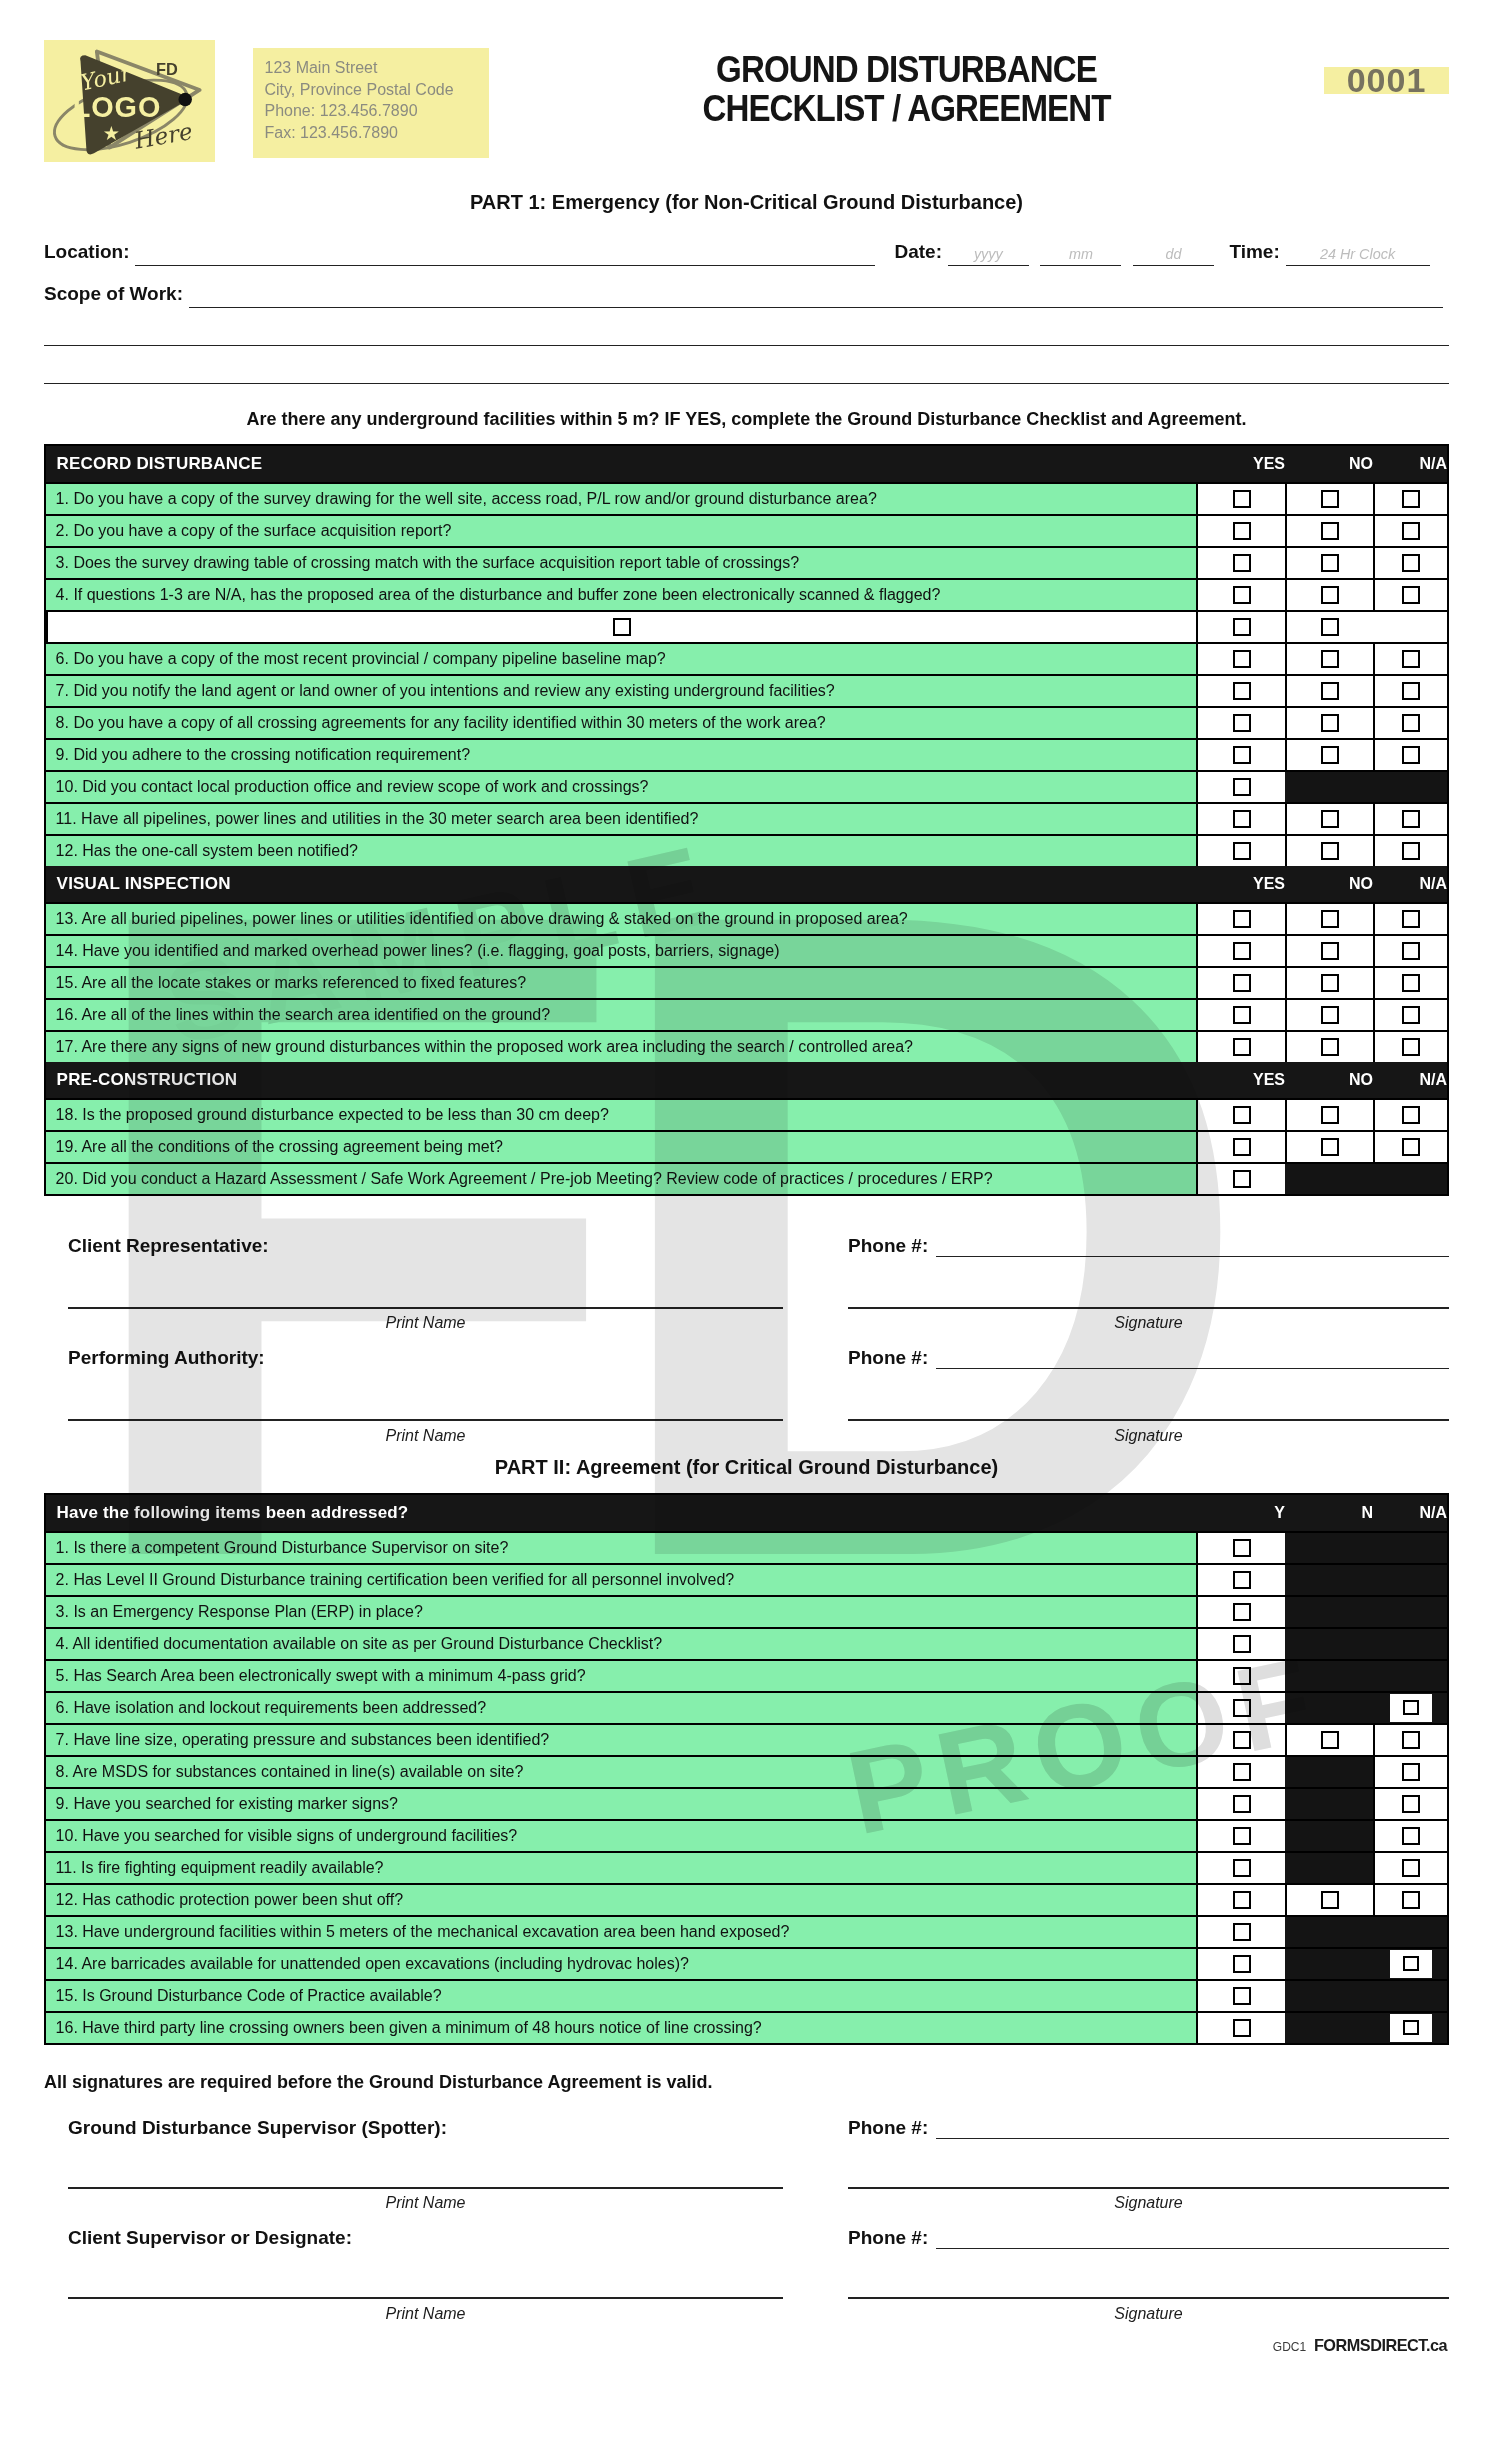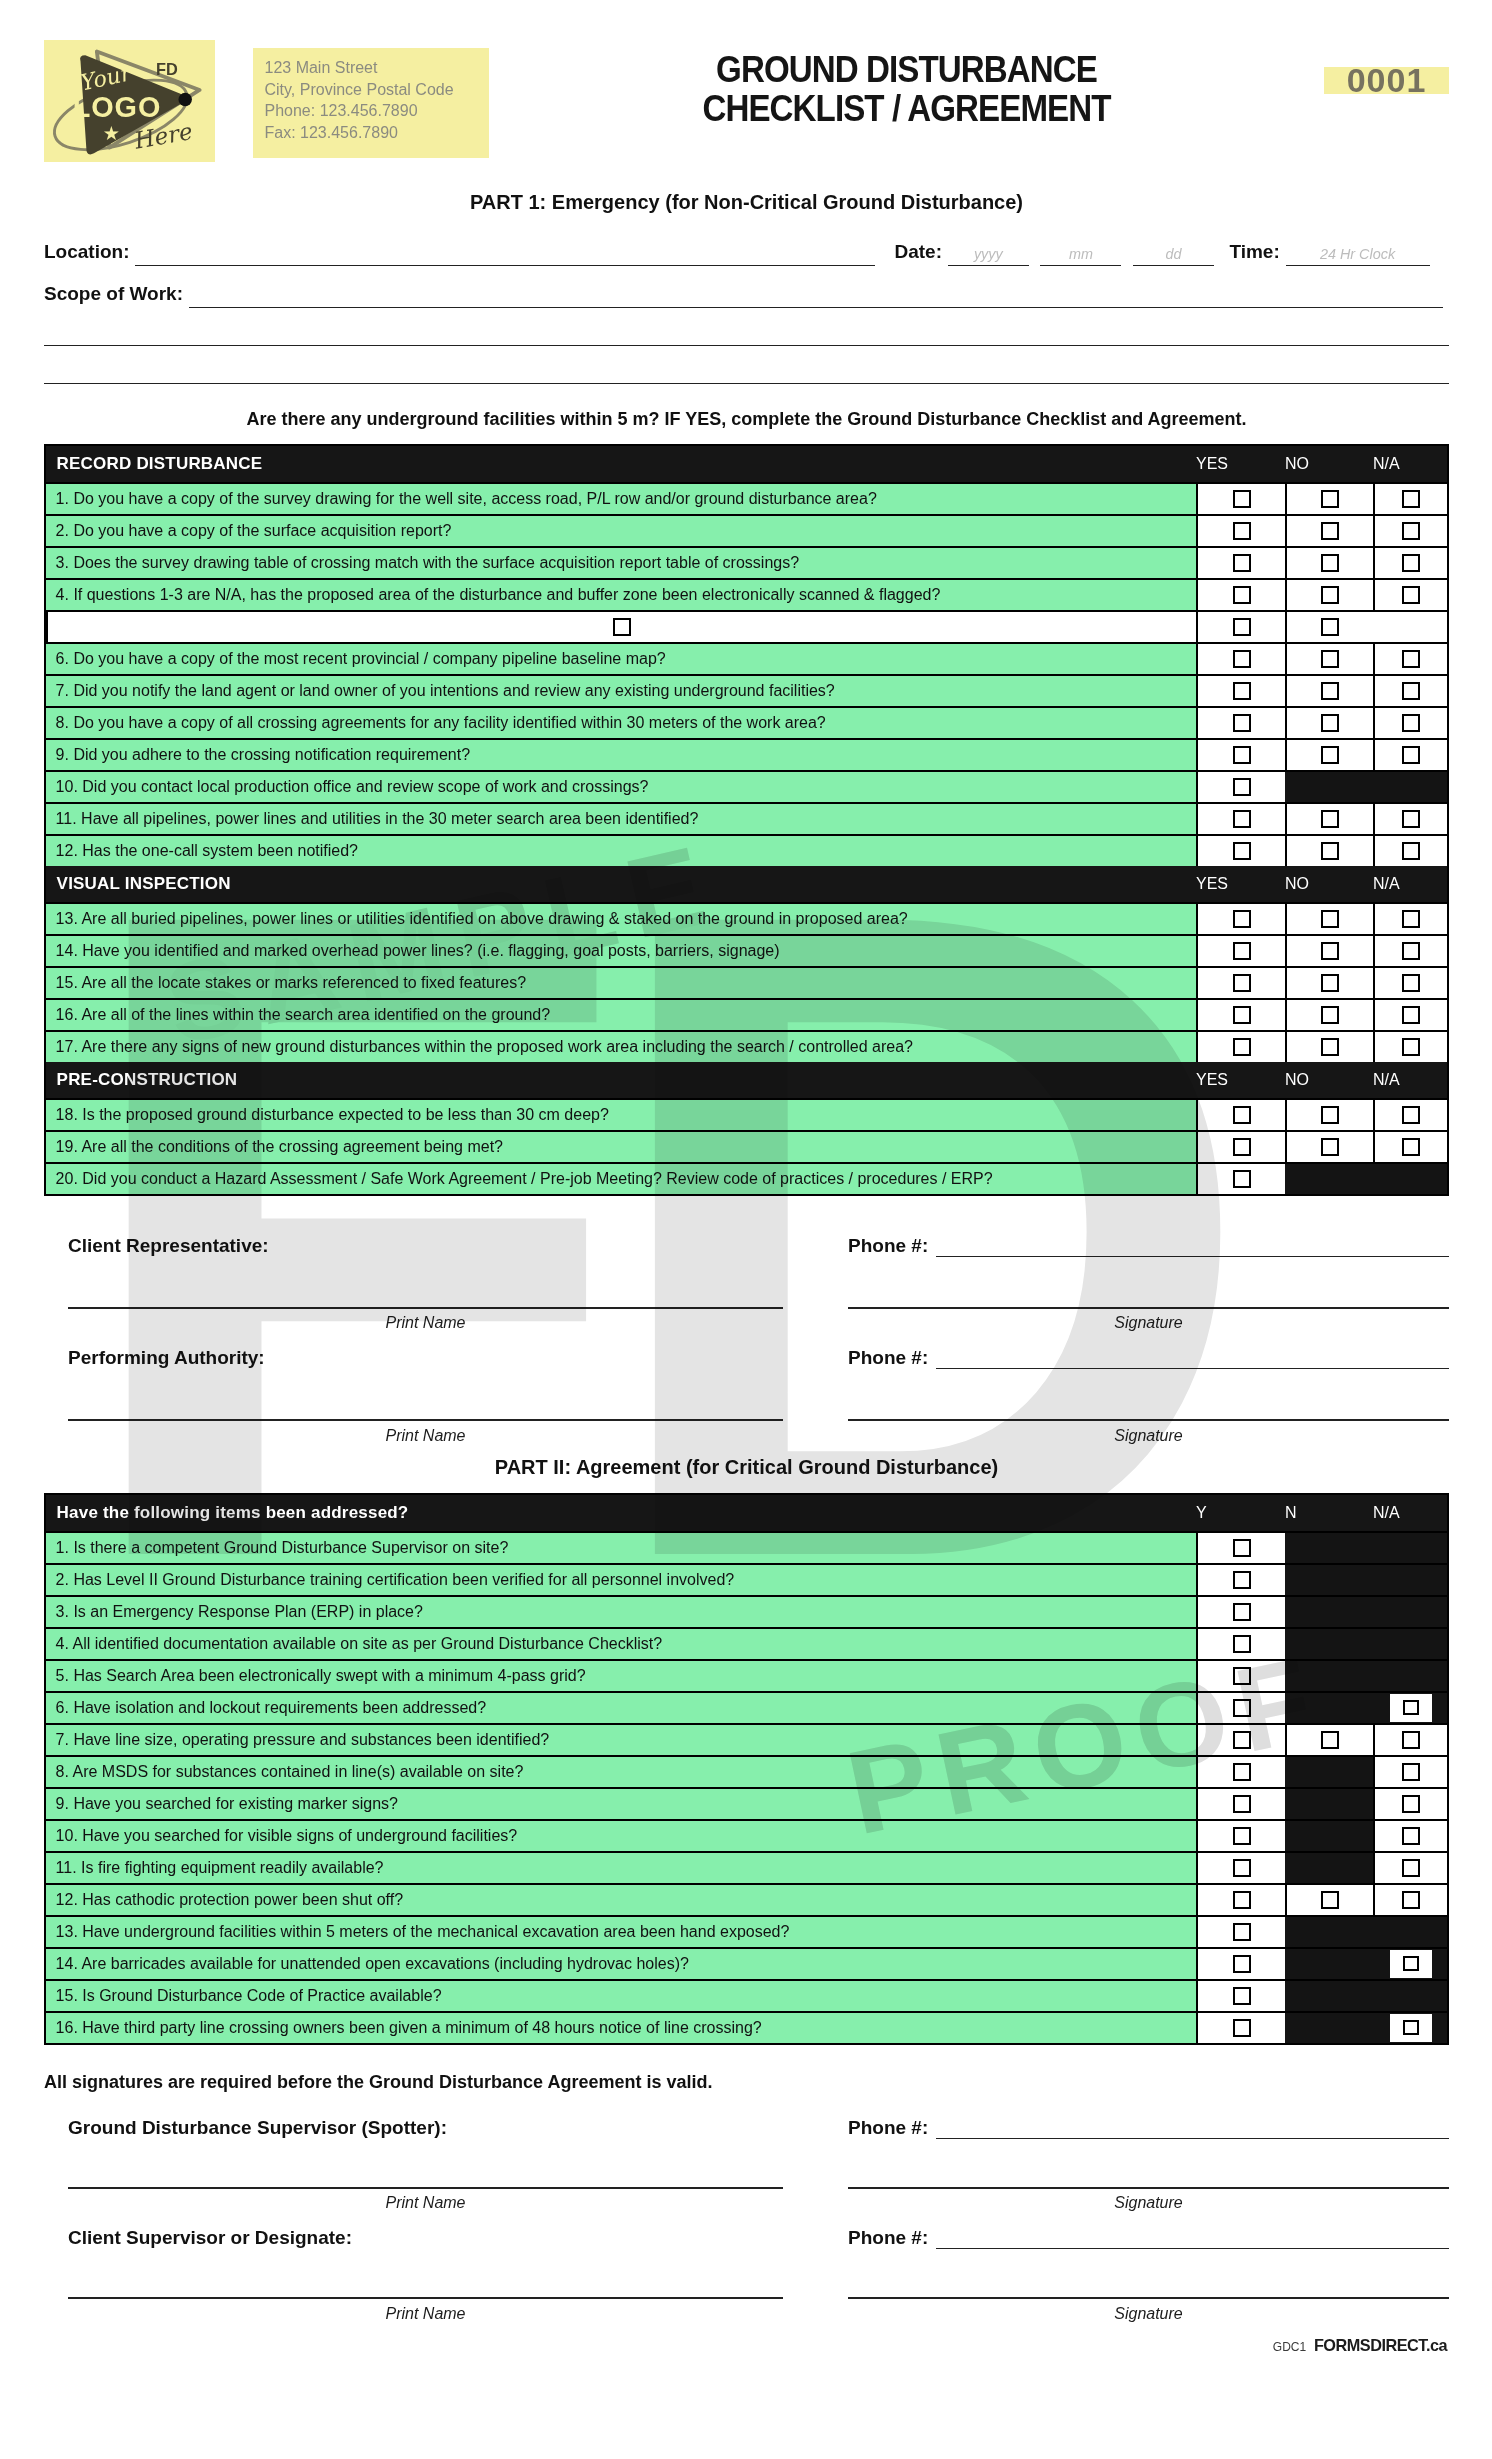--- a/index.html
+++ b/index.html
@@ -32,21 +32,21 @@
         font-size:14.4px; font-style:italic; font-weight:normal; color:#bcbcbc; }
   .date-line { width:81px; }
   .time-line { width:144px; }
   .blank-line { border-bottom:1.9px solid #222; height:0; margin-top:37px; }
 
   
   .ctable { border:2.9px solid #000; margin-top:13.4px; background:#fff; }
   .crow, .cbar { display:grid; grid-template-columns:1fr 89px 88px 74px; }
   .cbar { background:#161616; color:#fff; min-height:36px; align-items:center; }
   .cbar .bar-title { padding:0 0 0 10.6px; font-size:17px; font-weight:bold; letter-spacing:0.2px; }
-  .cbar .bar-col { text-align:left; font-size:16px; font-weight:normal; }
+  .cbar .bar-col { text-align:right; font-size:16px; font-weight:bold; }
   .crow { border-top:2.9px solid #000; min-height:32px; }
   .crow:first-child, .cbar:first-child { border-top:none; }
   .qcell { display:flex; align-items:center; padding:3.8px 7.7px 3.8px 9.6px; font-size:16px; background:#86efac; }
   .ccell { display:flex; align-items:center; justify-content:center; border-left:2.9px solid #000; background:#fff; }
   .ccell.black { background:#141414; border-left-color:#141414; }
   .cb { width:18px; height:18px; border:2.9px solid #000; background:#fff; display:inline-block; }
   .inset-box { width:42px; height:28px; background:#fff; display:flex; align-items:center; justify-content:center; }
   .inset-box .cb { width:15.4px; height:15.4px; }
 
   

